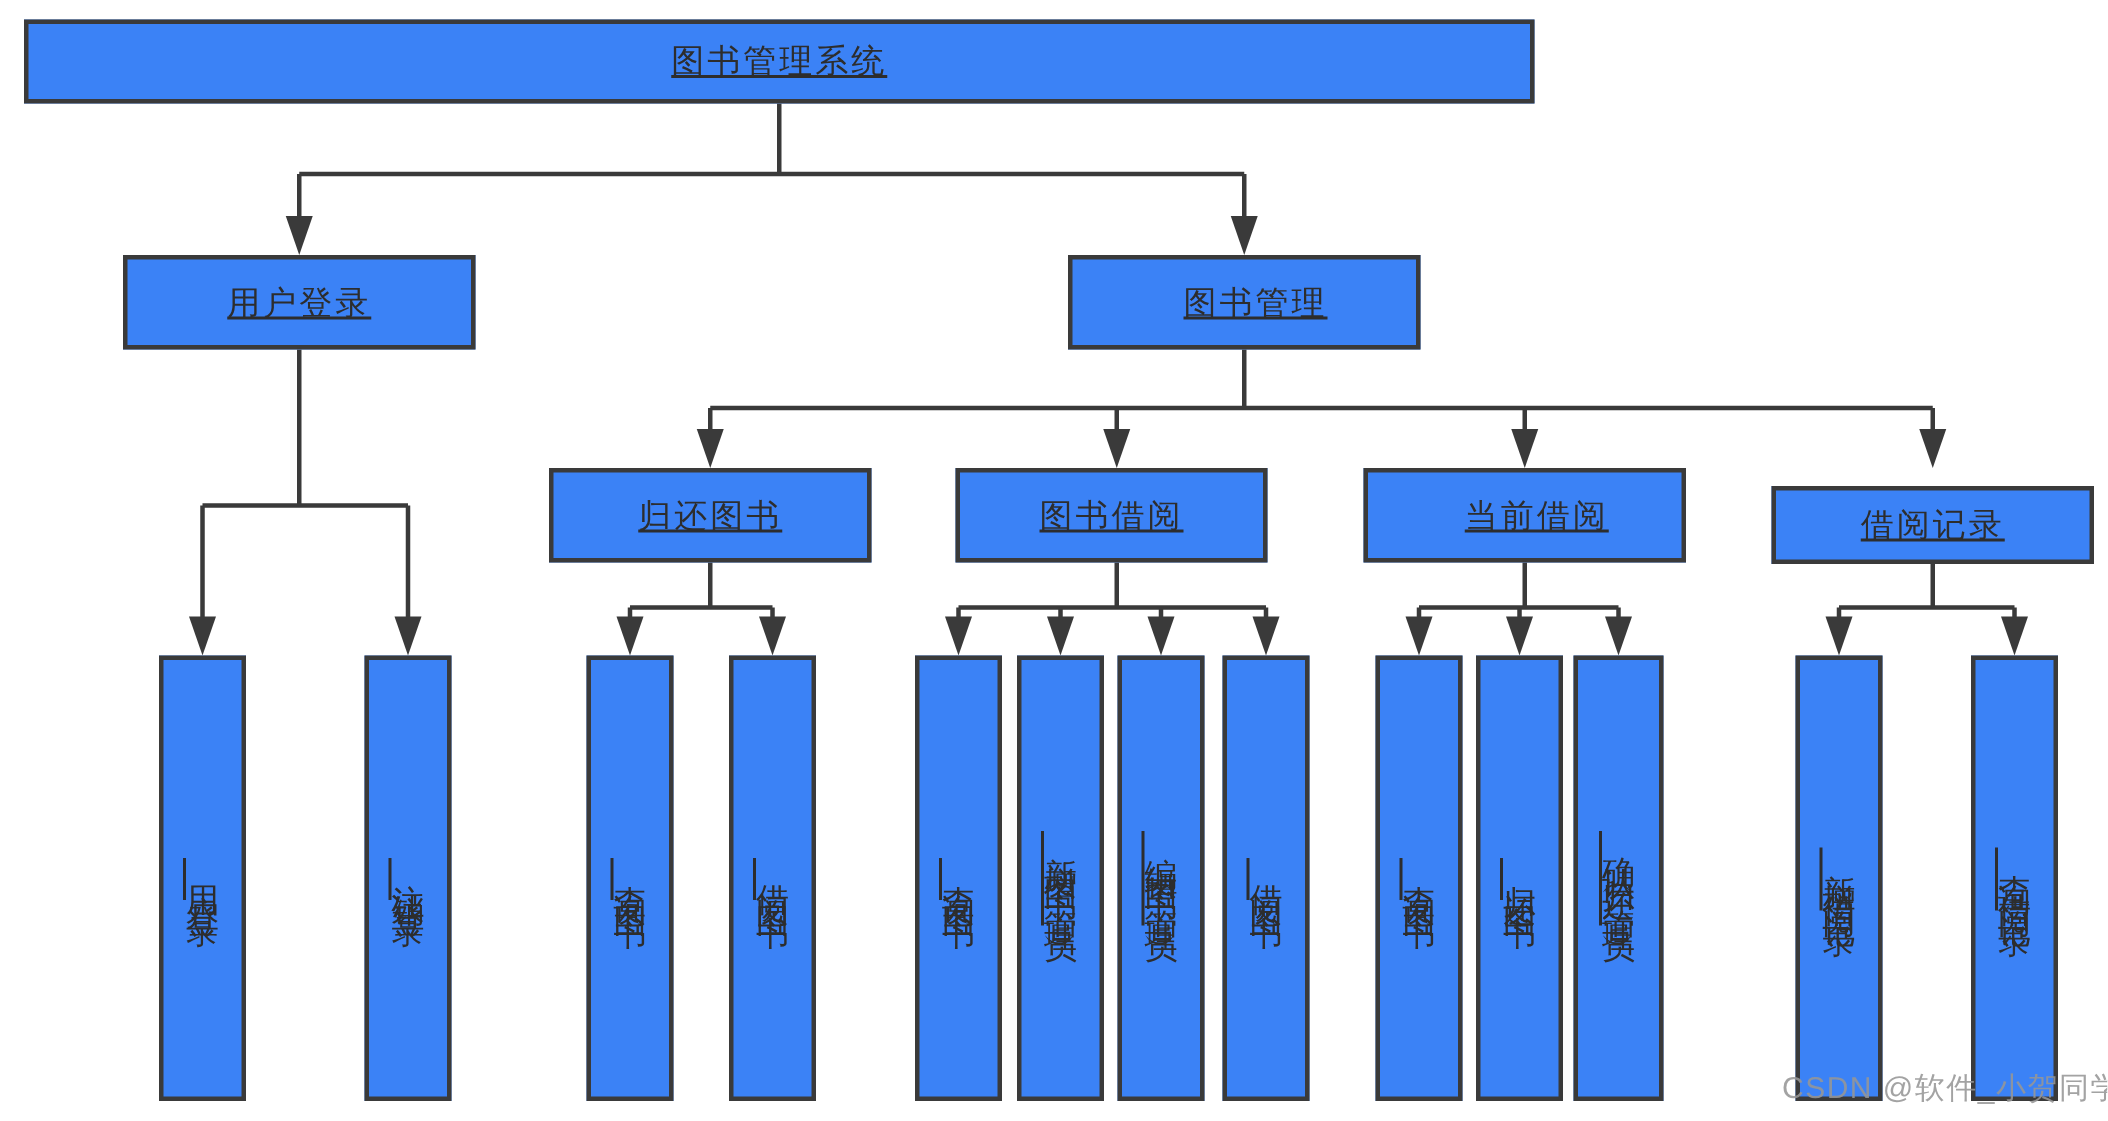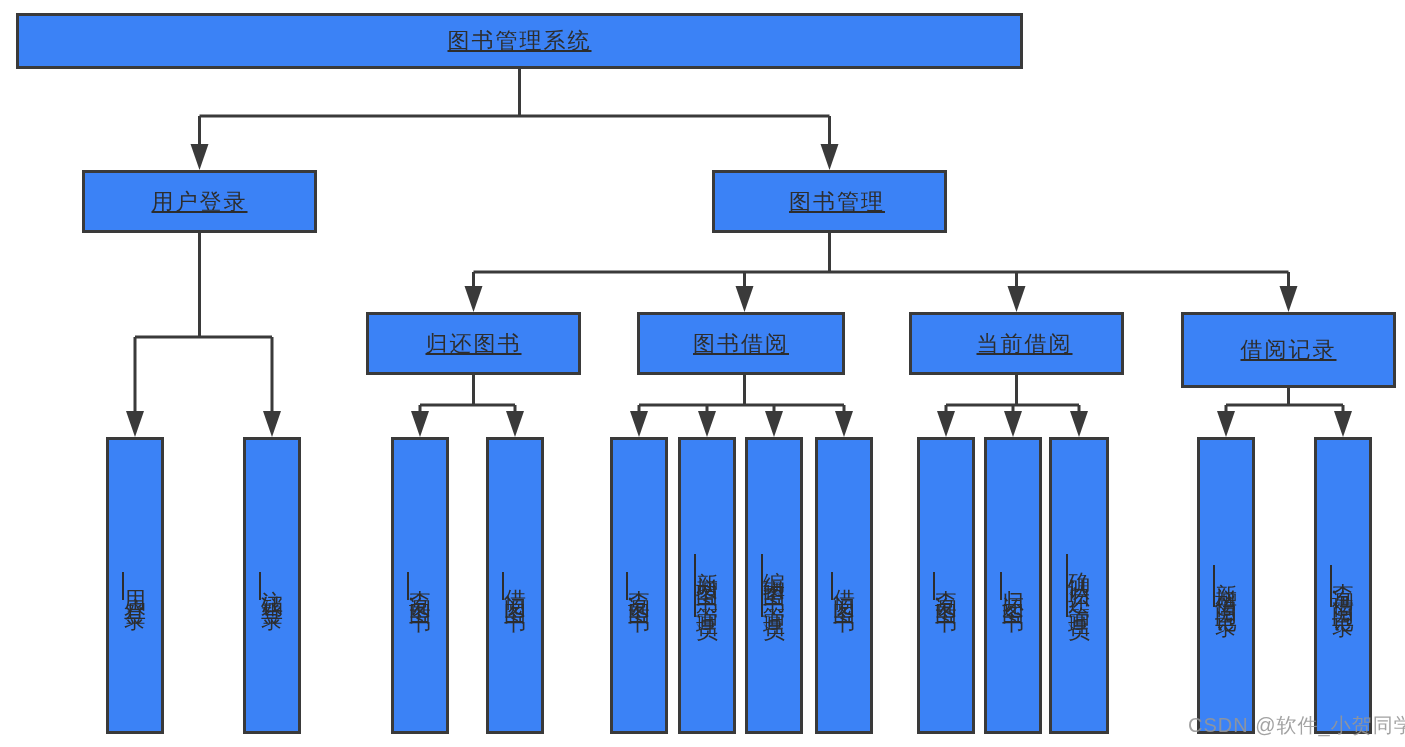--- a/index.html
+++ b/index.html
@@ -19,21 +19,21 @@
     letter-spacing:7px; white-space:normal; padding:6px 0;
     font-size:22px;
   }
   
   .b-root { left:16px;  top:13px;  width:1007px; height:56px; }
   .b-user { left:82px;  top:170px; width:235px;  height:63px; }
   .b-mgmt { left:712px; top:170px; width:235px;  height:63px;padding-left:15px; }
   .b-nb   { left:366px; top:312px; width:215px;  height:63px; }
   .b-bb   { left:637px; top:312px; width:208px;  height:63px; }
   .b-cb   { left:909px; top:312px; width:215px;  height:63px;padding-left:16px; }
-  .b-br   { left:1181px;top:312px; width:215px;  height:76px; }
+  .b-br   { left:1181px;top:324px; width:215px;  height:52px; }
   
   .leaf { top:437px; height:297px; width:58px; }
   .v-login  { left:106px; }
   .v-logout { left:243px; }
   .v-nb1 { left:391px; }
   .v-nb2 { left:486px; }
   .v-bb1 { left:610px; }
   .v-bb2 { left:678px; }
   .v-bb3 { left:745px; }
   .v-bb4 { left:815px; }

